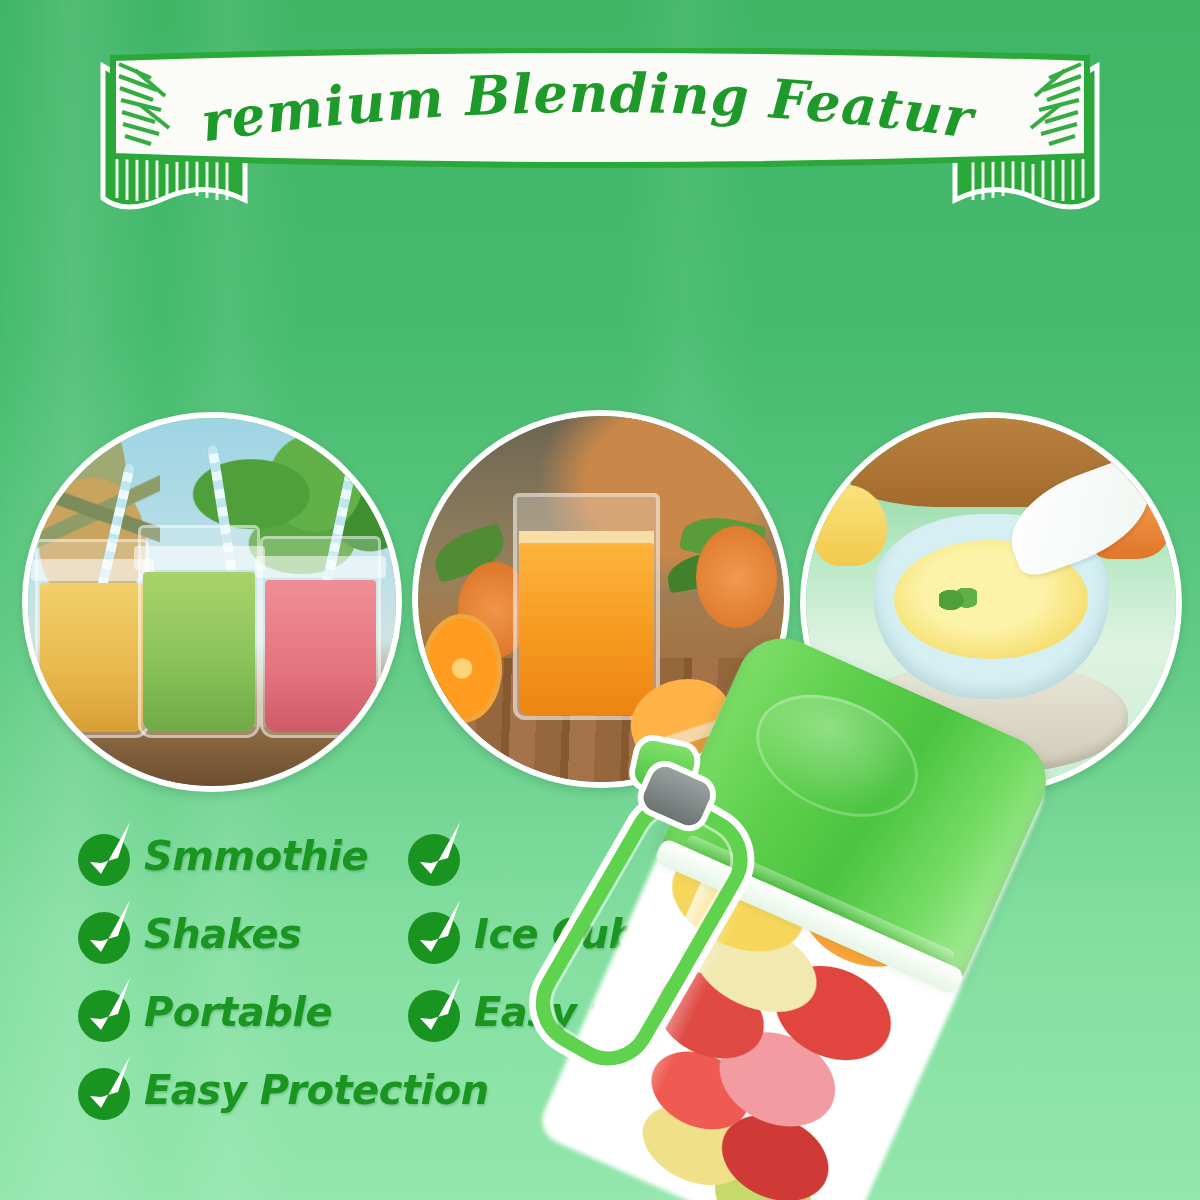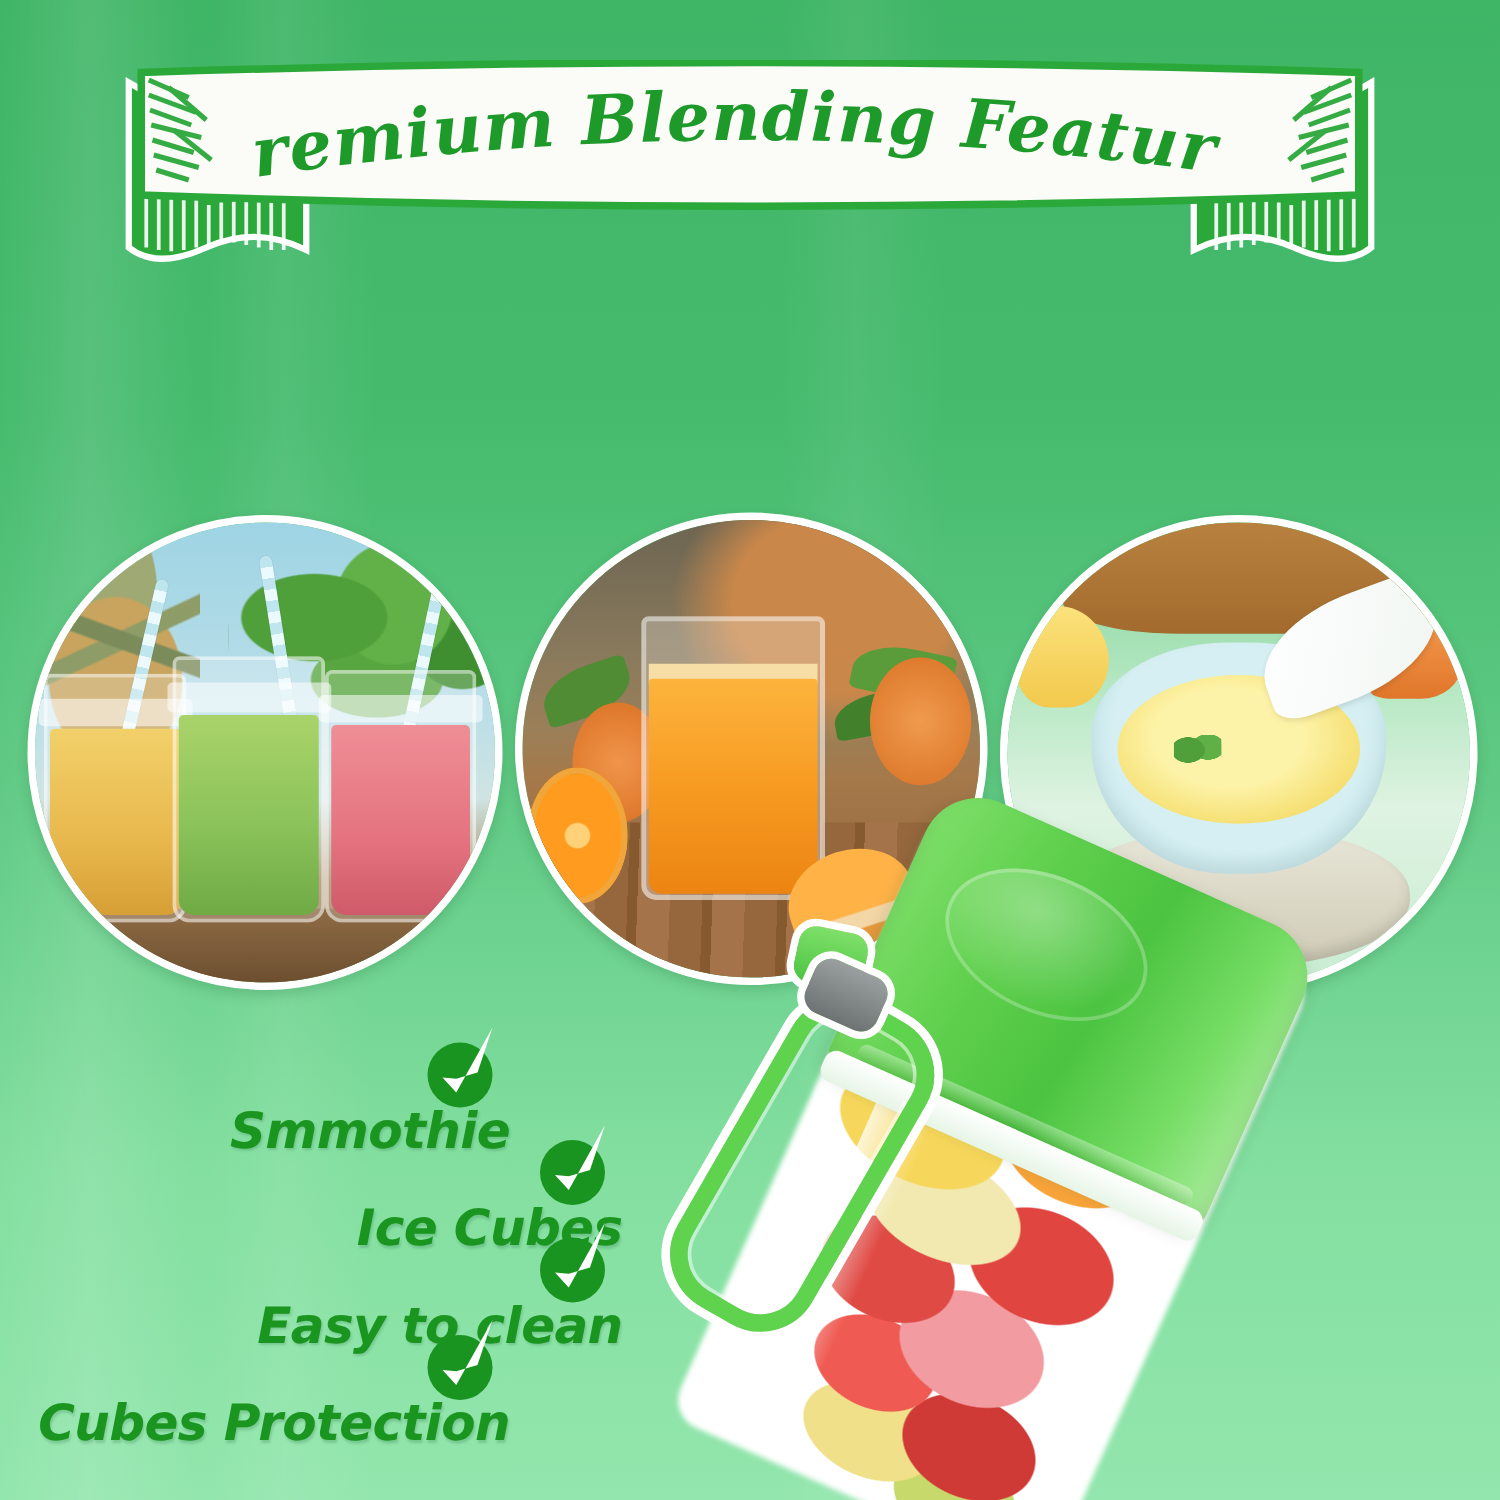--- a/index.html
+++ b/index.html
@@ -144,21 +144,21 @@
       radial-gradient(ellipse 50% 60% at 30% 50%,#4f9f3a 0 70%,transparent 72%),
       radial-gradient(ellipse 50% 60% at 72% 40%,#5fb046 0 70%,transparent 72%);}
   .pb-spoon{position:absolute;right:6%;top:16%;width:40%;height:22%;
     background:linear-gradient(120deg,#ffffff,#f0f6f2);
     border-radius:60% 18% 60% 18%;transform:rotate(-20deg);
     box-shadow:0 2px 5px rgba(0,0,0,.12);}
 
   
   .features{position:absolute;left:78px;top:830px;width:760px;}
   .frow{display:flex;align-items:flex-start;height:78px;}
-  .fitem{display:flex;align-items:flex-end;flex-direction:column;}
+  .fitem{display:flex;align-items:center;}
   .fitem.col1{width:330px;}
   .fitem.col2{width:420px;}
   .chk{position:relative;width:52px;height:52px;flex:0 0 52px;margin-right:14px;}
   .chk svg{position:absolute;left:-4px;top:-12px;width:64px;height:68px;overflow:visible;}
   .flabel{
     font-family:"DejaVu Sans", sans-serif;
     font-weight:bold;font-style:italic;font-size:40px;color:#1a9620;
     white-space:nowrap;text-shadow:1px 2px 2px rgba(0,70,25,.18);
     letter-spacing:-.5px;
   }
@@ -364,52 +364,70 @@
         <span class="chk">
           <svg viewBox="0 0 64 68">
               <circle cx="30" cy="42" r="26" fill="#1a9420"></circle>
             <path d="M16 44 L27 56 L56 4 L44 40 L27 45 Z" fill="#ffffff"></path>
             </svg>
         </span>
       </div>
     </div>
 
     <div class="frow">
+      <div class="fitem col1">
+        <span class="chk">
+          <svg viewBox="0 0 64 68">
+              <circle cx="30" cy="42" r="26" fill="#1a9420"></circle>
+            <path d="M16 44 L27 56 L56 4 L44 40 L27 45 Z" fill="#ffffff"></path>
+            </svg>
+        </span>
+        <span class="flabel">Shakes</span>
+      </div>
       <div class="fitem col2">
         <span class="chk">
           <svg viewBox="0 0 64 68">
               <circle cx="30" cy="42" r="26" fill="#1a9420"></circle>
             <path d="M16 44 L27 56 L56 4 L44 40 L27 45 Z" fill="#ffffff"></path>
             </svg>
         </span>
         <span class="flabel">Ice Cubes</span>
-      </div>
-    </div>
-
-    <div class="frow">
-      <div class="fitem col2">
-        <span class="chk">
-          <svg viewBox="0 0 64 68">
-              <circle cx="30" cy="42" r="26" fill="#1a9420"></circle>
-            <path d="M16 44 L27 56 L56 4 L44 40 L27 45 Z" fill="#ffffff"></path>
-            </svg>
-        </span>
-        <span class="flabel">Easy to clean</span>
       </div>
     </div>
 
     <div class="frow">
       <div class="fitem col1">
         <span class="chk">
           <svg viewBox="0 0 64 68">
               <circle cx="30" cy="42" r="26" fill="#1a9420"></circle>
             <path d="M16 44 L27 56 L56 4 L44 40 L27 45 Z" fill="#ffffff"></path>
             </svg>
         </span>
-        <span class="flabel">Cubes Protection</span>
+        <span class="flabel">Portable</span>
+      </div>
+      <div class="fitem col2">
+        <span class="chk">
+          <svg viewBox="0 0 64 68">
+              <circle cx="30" cy="42" r="26" fill="#1a9420"></circle>
+            <path d="M16 44 L27 56 L56 4 L44 40 L27 45 Z" fill="#ffffff"></path>
+            </svg>
+        </span>
+        <span class="flabel">Easy to clean</span>
+      </div>
+    </div>
+
+    <div class="frow">
+      <div class="fitem col1">
+        <span class="chk">
+          <svg viewBox="0 0 64 68">
+              <circle cx="30" cy="42" r="26" fill="#1a9420"></circle>
+            <path d="M16 44 L27 56 L56 4 L44 40 L27 45 Z" fill="#ffffff"></path>
+            </svg>
+        </span>
+        <span class="flabel">Easy Protection</span>
       </div>
     </div>
 
   </div>
 
   <div class="blender">
     <div class="inner">
       <div class="halo"></div>
       <div class="cup">
         <div class="fruit"></div>

